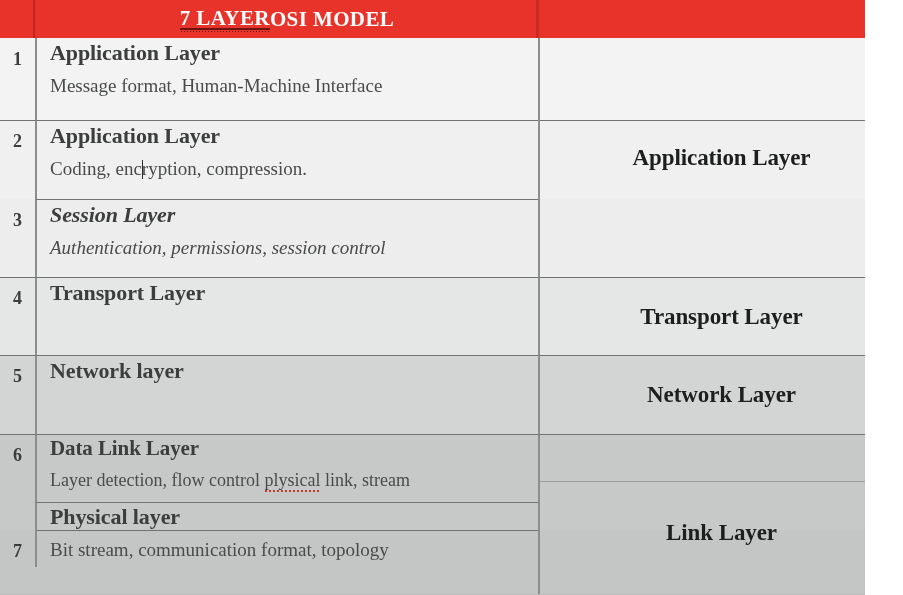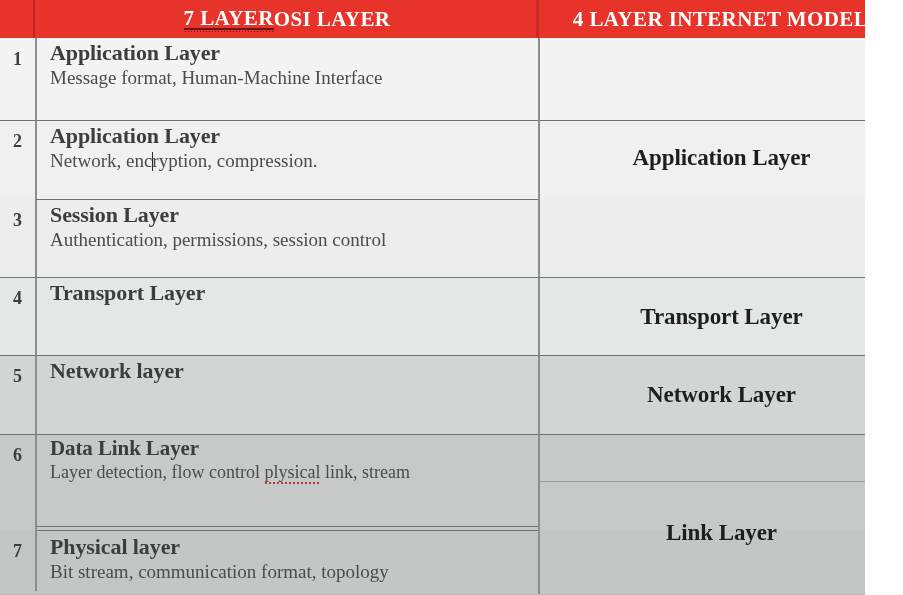--- a/index.html
+++ b/index.html
@@ -81,21 +81,21 @@
   .osi-title{
     font-family:"Liberation Serif", serif;
     font-size:22px;font-weight:700;color:#3c3e3e;
     line-height:1.12;letter-spacing:-.1px;
     white-space:nowrap;
   }
   .osi-desc{
     font-family:"Liberation Serif", serif;
     font-size:19px;font-weight:400;color:#4a4c4c;
     line-height:1.16;
-    margin-top:1px;
+    margin-top:9px;
   }
   .osi-desc .caret{
     display:inline-block;width:1px;height:19px;
     background:#2a2c2c;vertical-align:-4px;
     margin:0 -1px 0 0;
   }
   .misspell{
     position:relative;
     padding-bottom:1px;
   }
@@ -135,24 +135,23 @@
 <body>
 
 <div id="page">
 
   <div class="hdr">
     <div class="hdr-tick"></div>
     <div class="hdr-tick2"></div>
 
     <div class="hdr-cell hdr-left">
       <span class="u1">7  LAYER</span>
-        <span> OSI LAYER</span>
-    </div>
-
-    <div class="hdr-cell hdr-right">4 LAYER INTERNET  MODEL</div>
+        <span> OSI MODEL</span>
+    </div>
+
   </div>
 
   <div class="body">
 
     <div class="rowbg" style="top:0px;height:82px;background:#f2f3f2;"></div>
     <div class="rowbg" style="top:82px;height:79px;background:#eff0ef;"></div>
     <div class="rowbg" style="top:161px;height:78px;background:#ecedec;"></div>
     <div class="rowbg" style="top:239px;height:78px;background:#e5e7e6;"></div>
     <div class="rowbg" style="top:317px;height:79px;background:#d3d5d4;"></div>
     <div class="rowbg" style="top:396px;height:96px;background:#c7c9c8;"></div>
@@ -174,42 +173,42 @@
     <div class="numcell" style="top:400px;height:92px;">6</div>
     <div class="numcell" style="top:496px;height:61px;">7</div>
 
     <div class="osicell notop" style="top:0px;height:82px;">
       <div class="osi-title">Application Layer</div>
       <div class="osi-desc">Message format, Human-Machine Interface</div>
     </div>
 
     <div class="osicell" style="top:82px;height:79px;">
       <div class="osi-title">Application Layer</div>
-      <div class="osi-desc"><span>Network, enc</span><span class="caret"></span><span>ryption, compression.</span></div>
-    </div>
-
-    <div class="osicell" style="top:161px;height:78px;">
+      <div class="osi-desc"><span>Coding, enc</span><span class="caret"></span><span>ryption, compression.</span></div>
+    </div>
+
+    <div class="osicell" style="top:161px;height:78px;font-style:italic;">
       <div class="osi-title">Session Layer</div>
       <div class="osi-desc">Authentication, permissions, session control</div>
     </div>
 
     <div class="osicell" style="top:239px;height:78px;">
       <div class="osi-title">Transport Layer</div>
     </div>
 
     <div class="osicell" style="top:317px;height:79px;">
       <div class="osi-title">Network layer</div>
     </div>
 
     <div class="osicell" style="top:396px;height:96px;padding-top:2px;">
       <div class="osi-title" style="font-size:21px;">Data Link Layer</div>
       <div class="osi-desc" style="font-size:18px;line-height:1.22;"><span>Layer detection, flow control </span><span class="misspell">plysical</span><span> link, stream</span></div>
     </div>
 
-    <div class="osicell" style="top:488px;height:65px;padding-top:8px;">
+    <div class="osicell" style="top:464px;height:65px;padding-top:2px;">
       <div class="osi-title">Physical layer</div>
       <div class="osi-desc">Bit stream, communication format, topology</div>
     </div>
 
     <div class="netcell" style="top:0px;height:239px;">Application Layer</div>
 
     <div class="netcell topline" style="top:239px;height:78px;">Transport Layer</div>
 
     <div class="netcell topline" style="top:317px;height:79px;">Network Layer</div>
 

